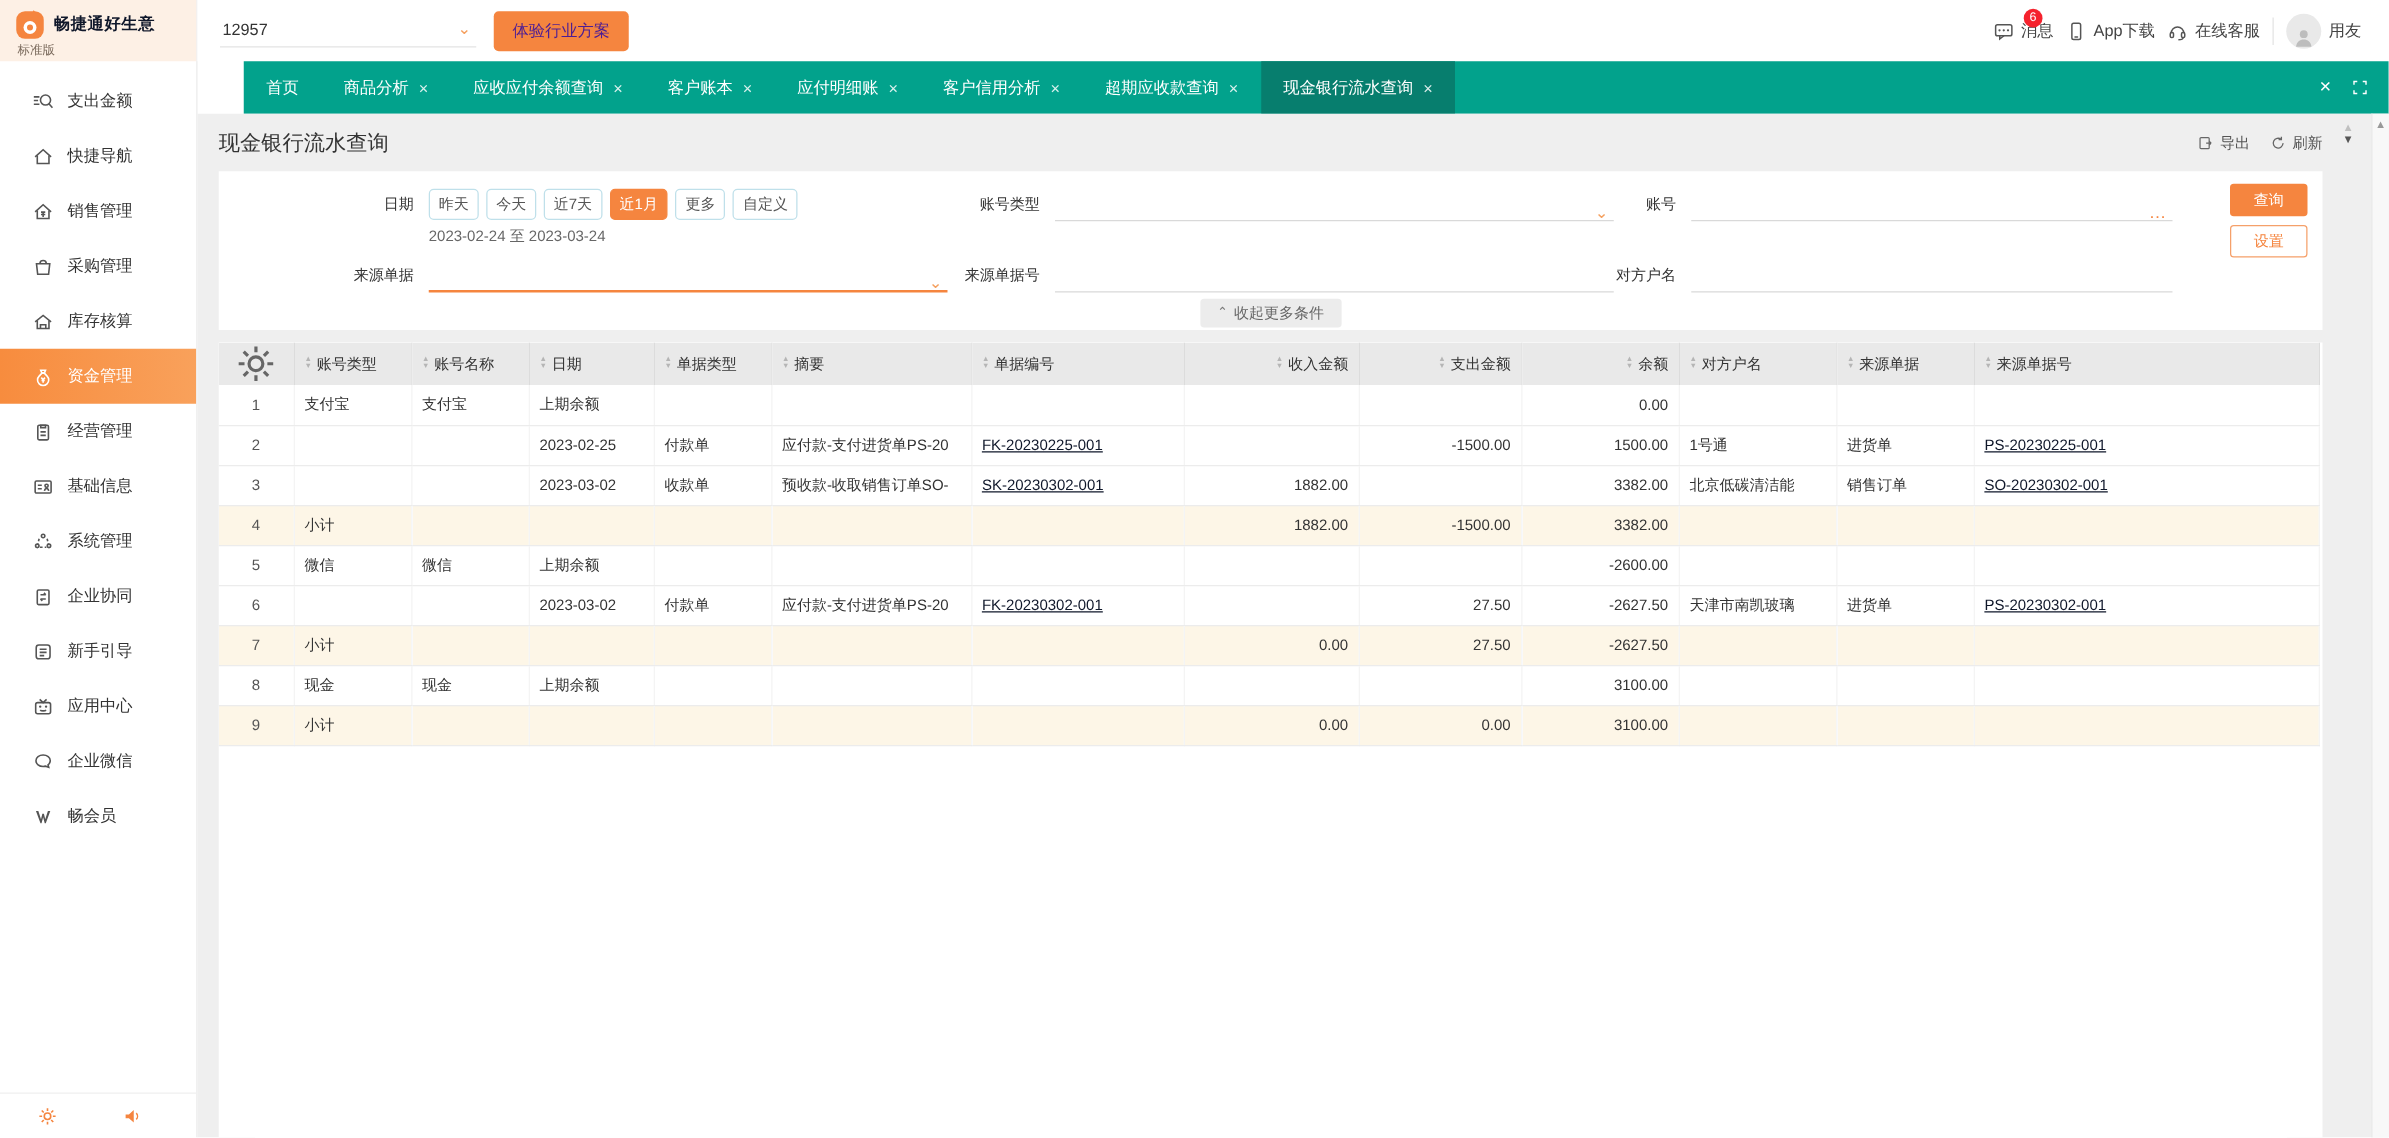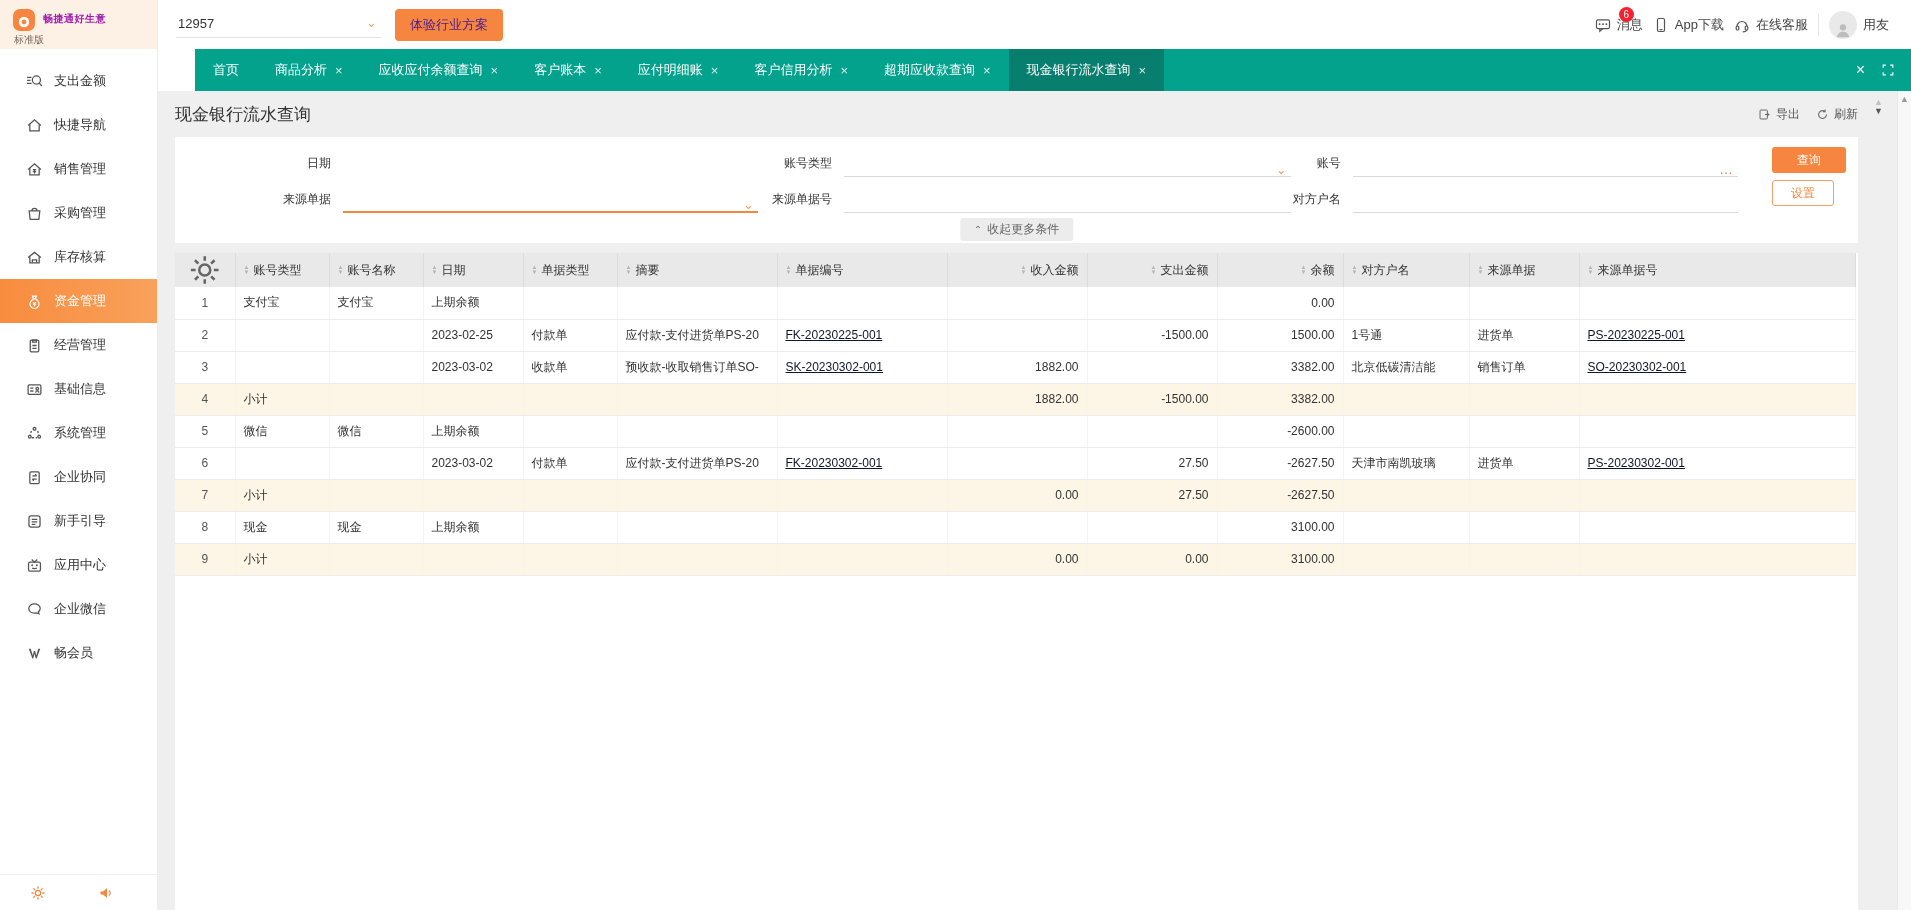--- a/index.html
+++ b/index.html
@@ -5,21 +5,21 @@
   * { margin:0; padding:0; box-sizing:border-box; }
   html,body { width:1911px; height:910px; overflow:hidden; }
   body { font-family:"Liberation Sans","DejaVu Sans",sans-serif; font-size:12px; color:#333; background:#fff; }
   .app { position:relative; width:1911px; height:910px; display:flex; }
 
   
   .sidebar { width:158px; height:100%; background:#fff; border-right:1px solid #ececec; display:flex; flex-direction:column; flex-shrink:0; }
   .logo-block { height:49px; background:#fdf0e5; padding:6px 10px 4px 12px; position:relative; }
   .logo-row { display:flex; align-items:center; gap:5px; }
   .logo-mark { width:26px; height:26px; flex-shrink:0; }
-  .logo-text { color:#a21caf; font-weight:bold; font-size:10px; letter-spacing:.5px; }
+  .logo-text { color:#0f172a; font-weight:bold; font-size:13px; letter-spacing:.5px; }
   .edition { font-size:10px; color:#7a6a5c; margin-top:1px; margin-left:2px; }
   .menu { flex:1; padding-top:10px; overflow:hidden; }
   .s-item { height:44px; display:flex; align-items:center; padding-left:26px; gap:11px; cursor:pointer; color:#333; font-size:13px; }
   .s-item .icn { width:17px; height:17px; color:#555; display:inline-flex; }
   .s-item.active { background:linear-gradient(90deg,#f78c3e,#f9a15b); color:#fff;text-align:right; }
   .s-item.active .icn { color:#fff; }
   .sidebar-bottom { height:36px; border-top:1px solid #f0f0f0; display:flex; align-items:center; padding-left:30px; gap:52px; color:#f5853f; }
   .sidebar-bottom .icn { width:16px; height:16px; color:#f5853f; }
 
   
@@ -68,21 +68,21 @@
   .c1 .lbl { width:118px; } .c2 .lbl { width:86px; } .c3 .lbl { width:62px; }
   .pills { display:flex; gap:6px; flex-wrap:nowrap; align-items:center; }
   .pill { border:1px solid #bfe0ea; border-radius:4px; padding:3px 7px; font-size:12px; color:#555; cursor:pointer; background:#fff; white-space:nowrap; }
   .pill.active { background:#f5853f; border-color:#f5853f; color:#fff; }
   .date-range { color:#666; margin-top:5px; font-size:12px; }
   .ufield { flex:1; display:flex; align-items:flex-end; justify-content:space-between; border-bottom:1px solid #d9d9d9; height:26px; padding:0 4px 2px 4px; cursor:text; }
   .ufield.focus { border-bottom:2px solid #f5853f; }
   .ufield .bare { border:none; outline:none; flex:1; font-size:12px; font-family:inherit; background:transparent; }
   .dots { color:#f5853f; font-size:14px; letter-spacing:1px; line-height:10px; cursor:pointer; }
   .fc-buttons { position:absolute; top:10px; right:12px; display:flex; flex-direction:column; gap:7px; }
-  .btn-query { width:74px; height:26px; background:#f5853f; color:#fff; border:none; border-radius:3px; font-size:12px; cursor:pointer; font-family:inherit; }
+  .btn-query { width:62px; height:26px; background:#f5853f; color:#fff; border:none; border-radius:3px; font-size:12px; cursor:pointer; font-family:inherit; }
   .btn-settings { width:62px; height:26px; background:#fff; color:#f5853f; border:1px solid #f5a06a; border-radius:3px; font-size:12px; cursor:pointer; font-family:inherit; }
   .collapse-pill { position:absolute; bottom:2px; left:50%; transform:translateX(-50%); background:#ececec; color:#666; font-size:12px; padding:3px 14px; border-radius:3px; cursor:pointer; display:flex; align-items:center; gap:5px; }
   .collapse-pill .carets { font-size:10px; line-height:10px; color:#777; }
 
   
   .table-card { background:#fff; margin-top:10px; flex:1; overflow:hidden; }
   table { border-collapse:collapse; table-layout:fixed; width:1680px; }
   th,td { font-weight:normal; font-size:12px; padding:0 8px; height:32px; white-space:nowrap; overflow:hidden; }
   thead th { background:#e9e9e9; color:#333; text-align:left; border-right:1px solid #dcdcdc; height:34px; cursor:pointer; }
   thead th.r { text-align:right; }
@@ -394,20 +394,31 @@
             </span>
             <span>刷新</span>
           </span>
         </div>
       </div>
 
       <section class="filter-card">
         <div class="f-row">
           <div class="f-col c1">
             <span class="lbl">日期</span>
+            <div>
+              <div class="pills" id="pills">
+                  <span class="pill">昨天</span>
+                  <span class="pill">今天</span>
+                  <span class="pill">近7天</span>
+                  <span class="pill active">近1月</span>
+                  <span class="pill">更多</span>
+                  <span class="pill">自定义</span>
+                </div>
+              <div class="date-range">2023-02-24 至 2023-03-24</div>
+            </div>
           </div>
           <div class="f-col c2">
             <span class="lbl">账号类型</span>
             <div class="ufield">
               <input class="bare" style="">
               <span class="chev">⌄</span>
             </div>
           </div>
           <div class="f-col c3">
             <span class="lbl">账号</span>

